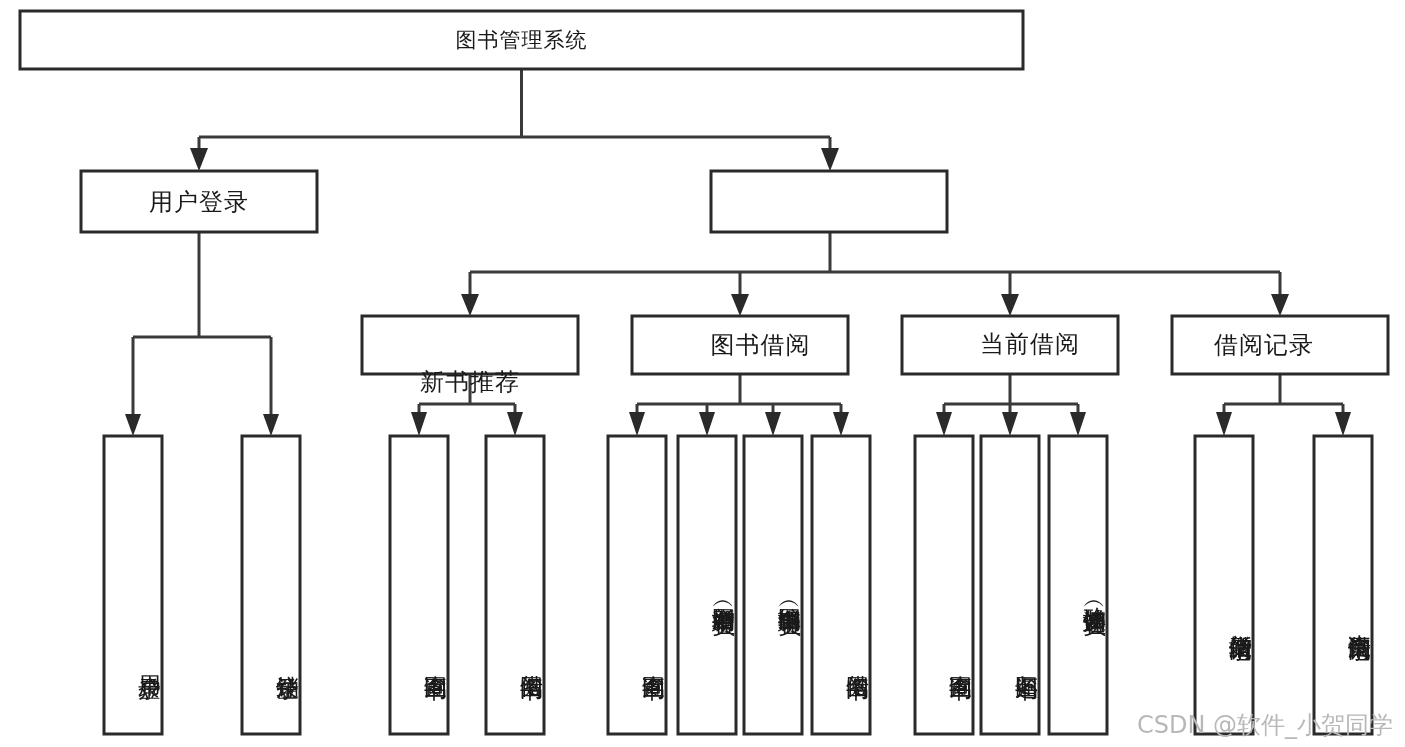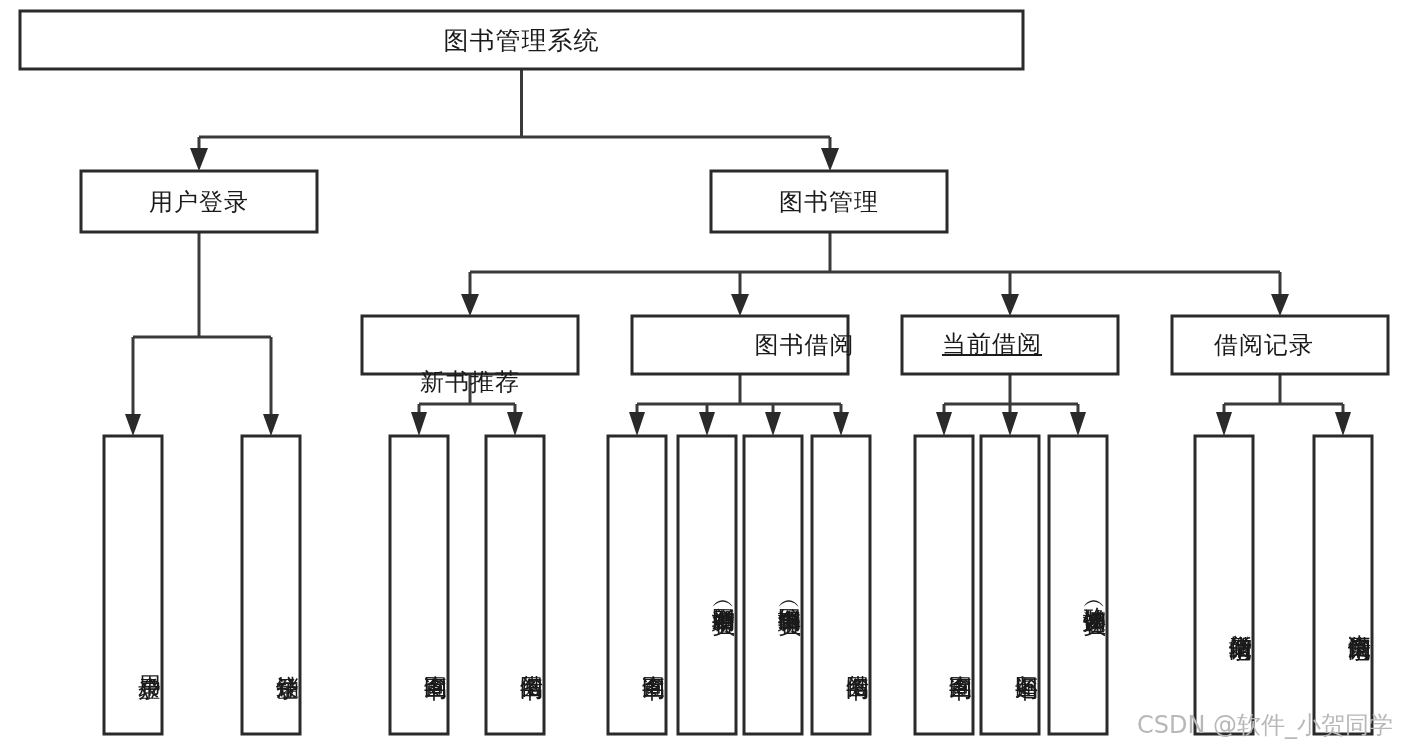--- a/index.html
+++ b/index.html
@@ -181,28 +181,27 @@
     <rect class="node-box" x="812" y="436" width="58" height="298"></rect>
 
     <rect class="node-box" x="915" y="436" width="58" height="298"></rect>
     <rect class="node-box" x="981" y="436" width="58" height="298"></rect>
     <rect class="node-box" x="1049" y="436" width="58" height="298"></rect>
 
     <rect class="node-box" x="1195" y="436" width="58" height="298"></rect>
     <rect class="node-box" x="1314" y="436" width="58" height="298"></rect>
   </svg>
 
-  <div class="htext-wrap" style="left:20px; top:11px; width:1003px; height:58px; font-size:25px;">图书管理系统</div>
+  <div class="htext-wrap" style="left:20px; top:11px; width:1003px; height:58px; font-size:21px;">图书管理系统</div>
 
   <div class="htext-wrap" style="left:81px; top:171px; width:236px; height:61px;">用户登录</div>
-  <div class="htext-wrap" style="left:711px; top:171px; width:236px; height:61px;">图书管理</div>
 
   <div class="htext-wrap" style="left:362px; top:316px; width:216px; height:58px;margin-top:37px;">新书推荐</div>
-  <div class="htext-wrap" style="left:632px; top:316px; width:257px; height:58px;padding-left:44px;">图书借阅</div>
-  <div class="htext-wrap" style="left:884px; top:316px; width:216px; height:55px;text-decoration:underline;">当前借阅</div>
+  <div class="htext-wrap" style="left:632px; top:316px; width:257px; height:58px;">图书借阅</div>
+  <div class="htext-wrap" style="left:922px; top:316px; width:216px; height:55px;">当前借阅</div>
   <div class="htext-wrap" style="left:1172px; top:316px; width:184px; height:58px;">借阅记录</div>
 
   <div class="vtext-wrap" style="left:104px; top:436px; width:58px; height:298px; padding-top:74px;">用户登录</div>
   <div class="vtext-wrap" style="left:242px; top:436px; width:58px; height:298px; padding-top:74px;">注销登录</div>
 
   <div class="vtext-wrap" style="left:390px; top:436px; width:58px; height:298px; padding-top:74px;">查询图书</div>
   <div class="vtext-wrap" style="left:486px; top:436px; width:58px; height:298px; padding-top:74px;">借阅图书</div>
 
   <div class="vtext-wrap" style="left:608px; top:436px; width:58px; height:298px; padding-top:74px;">查询图书</div>
   <div class="vtext-wrap" style="left:678px; top:436px; width:58px; height:298px; padding-top:8px;">新增图书（管理员）</div>

